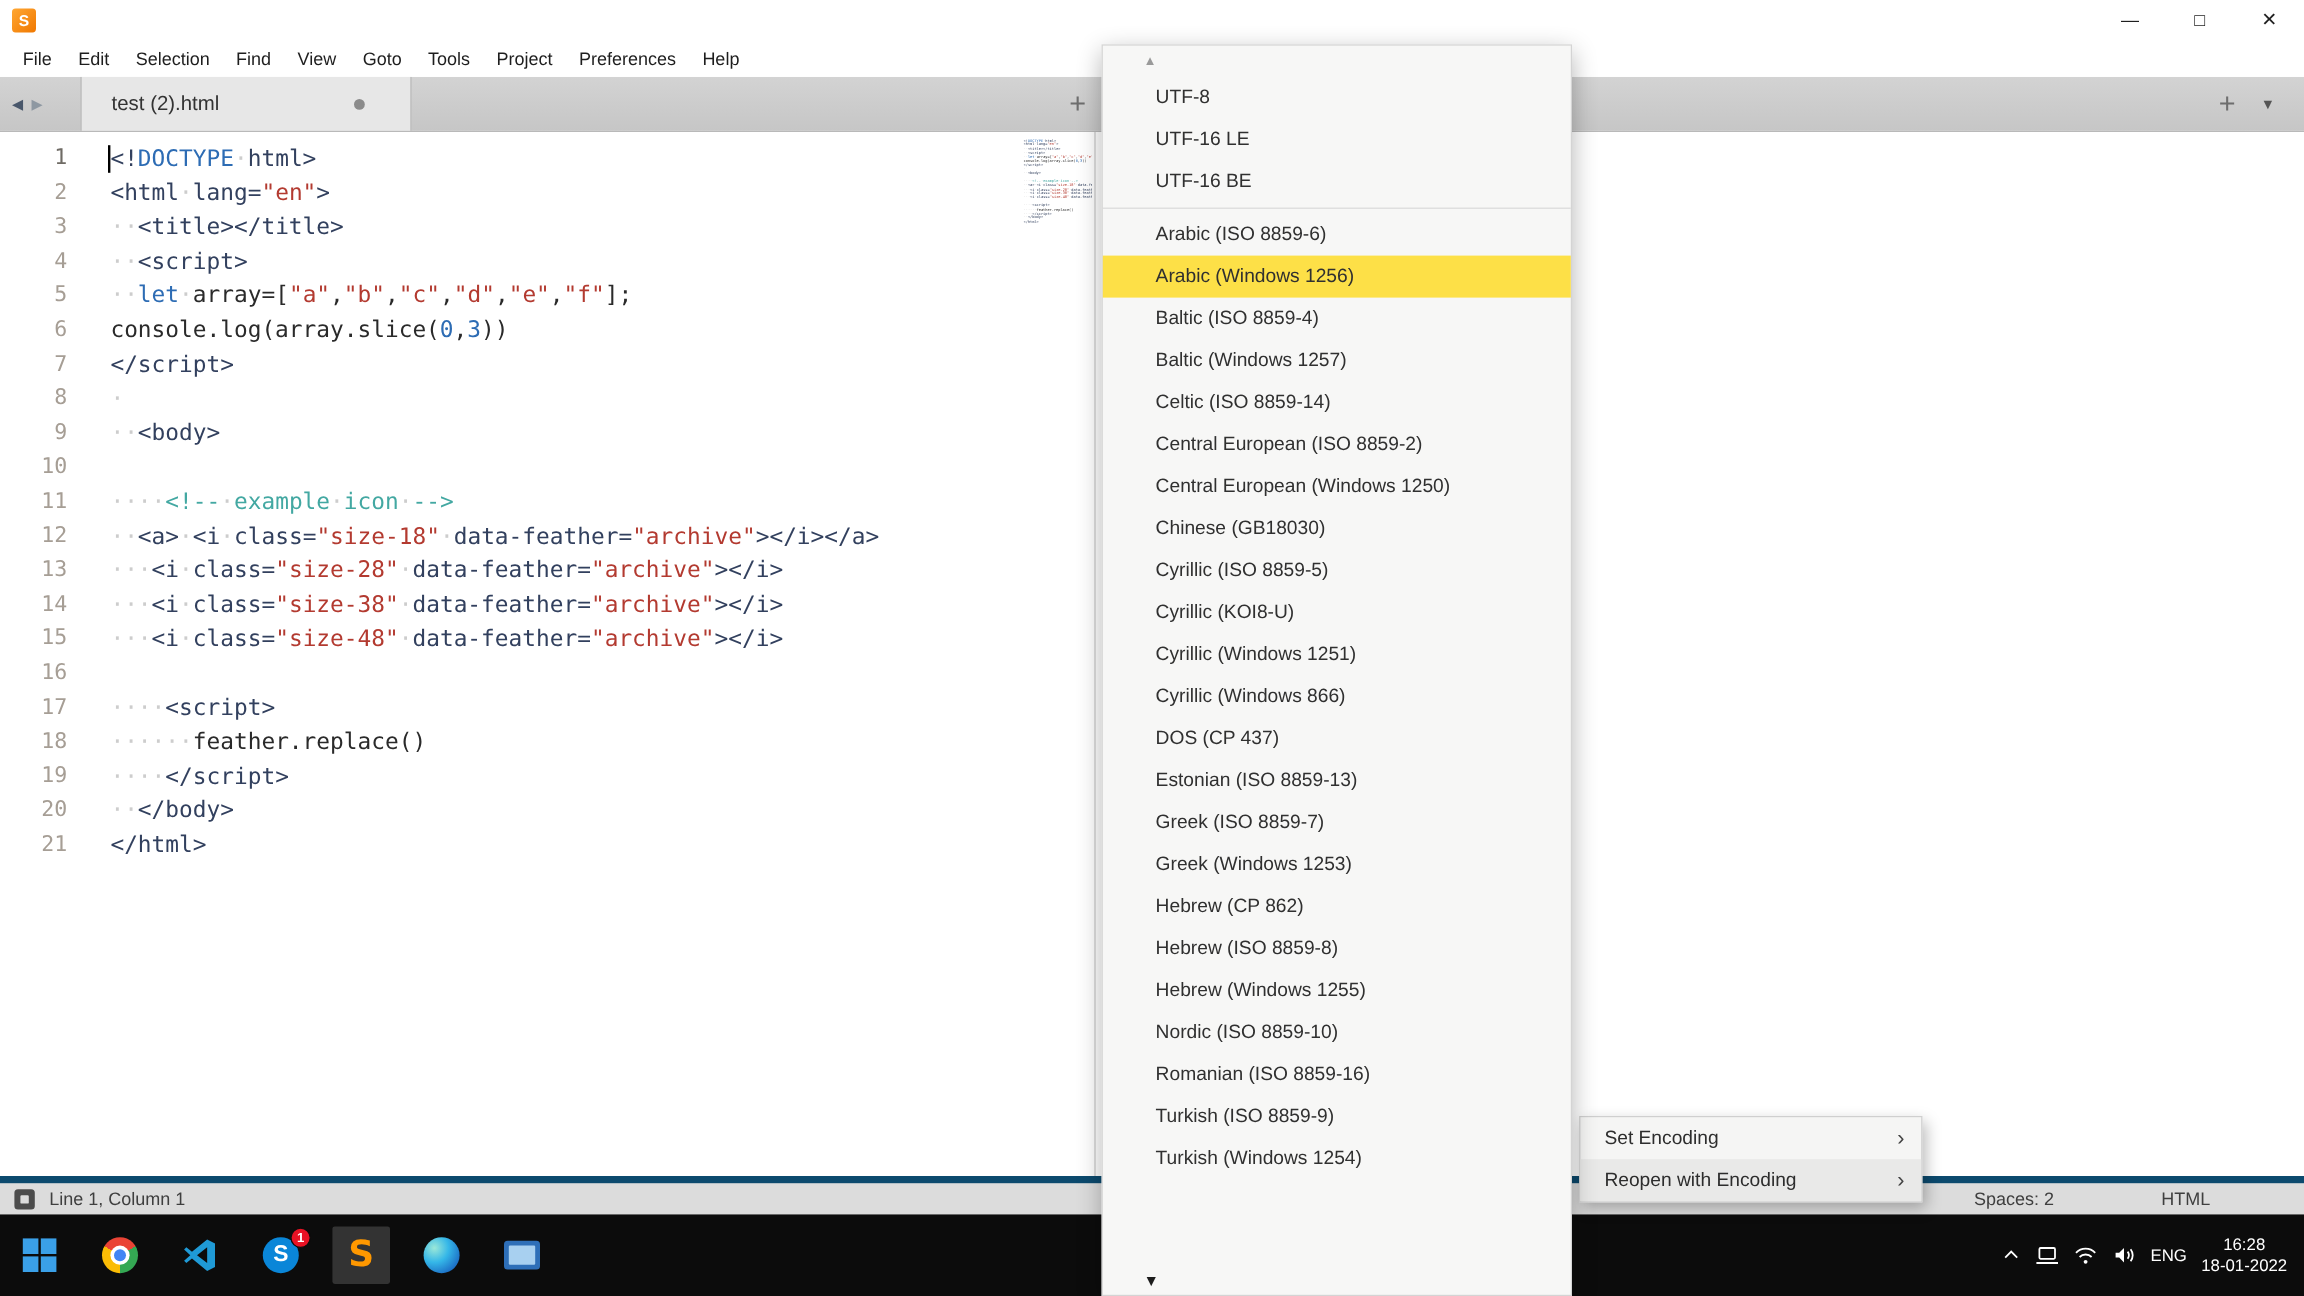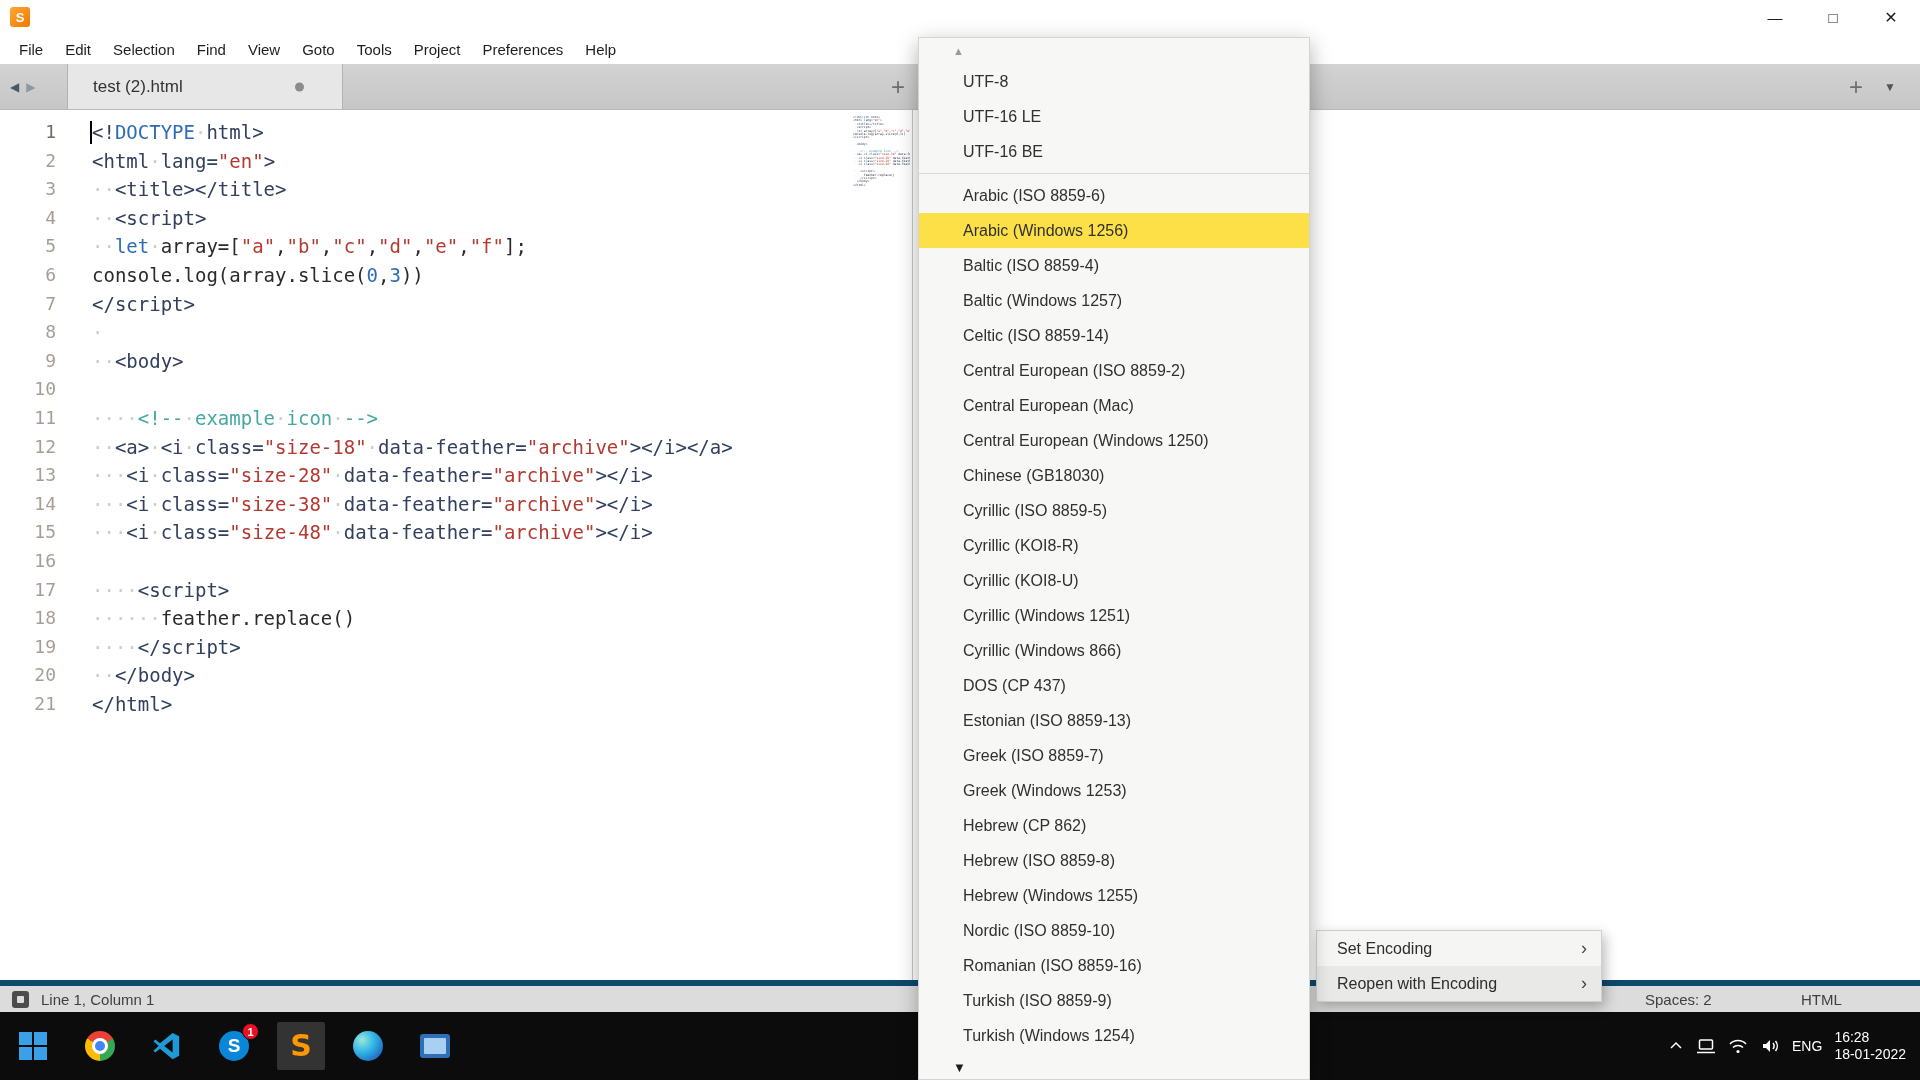--- a/index.html
+++ b/index.html
@@ -67,21 +67,21 @@
   .icon-chrome::before{content:"";position:absolute;inset:7px;background:#fff;border-radius:50%;}
   .icon-chrome::after{content:"";position:absolute;inset:10px;background:#4285f4;border-radius:50%;}
   .icon-skype{width:30px;height:30px;border-radius:50%;background:#0a86d8;color:#fff;font-weight:bold;font-size:19px;display:flex;align-items:center;justify-content:center;}
   .badge{position:absolute;top:1px;right:-1px;min-width:17px;height:17px;border-radius:50%;background:#e81224;color:#fff;font-size:11px;font-weight:bold;display:flex;align-items:center;justify-content:center;border:1px solid #0c0c0c;}
   .icon-sublime{font-size:30px;font-weight:bold;color:#ff9800;font-family:"DejaVu Sans",sans-serif;line-height:1;}
   .icon-edge{width:30px;height:30px;border-radius:50%;background:radial-gradient(circle at 30% 30%,#9be8d8 0%,#35b7e8 40%,#1e74c8 75%,#15559c 100%);}
   .icon-monitor{width:30px;height:24px;border-radius:3px;background:#2e6fb8;position:relative;}
   .icon-monitor::after{content:"";position:absolute;inset:4px;background:#a8d0f0;border-radius:1px;}
   .tray{margin-left:auto;display:flex;align-items:center;height:100%;gap:12px;padding-right:14px;color:#fff;}
   .tray-text{font-size:14px;}
-  .tray-clock{text-align:left;font-size:14px;line-height:17px;}
+  .tray-clock{text-align:center;font-size:14px;line-height:17px;}
   .tray svg{display:block;}
 
   
   .enc-popup{position:absolute;left:918px;top:37px;width:392px;height:1043px;background:#f7f7f6;border:1px solid #d4d4d4;box-shadow:0 6px 20px rgba(0,0,0,0.3);z-index:60;}
   .enc-scroll-up{height:26px;display:flex;align-items:center;padding-left:34px;color:#9a9a9a;font-size:11px;}
   .enc-item{height:35px;line-height:35px;padding-left:44px;font-size:16px;color:#303030;white-space:nowrap;}
   .enc-item.hl{background:#fde047;}
   .enc-sep{border-top:1px solid #d9d9d9;margin:4px 0;}
   .enc-scroll-down{position:absolute;bottom:4px;left:0;padding-left:34px;color:#1c1c1c;font-size:13px;}
 
@@ -241,25 +241,23 @@
         <div class="enc-item">UTF-8</div>
         <div class="enc-item">UTF-16 LE</div>
         <div class="enc-item">UTF-16 BE</div>
         <div class="enc-sep"></div>
         <div class="enc-item">Arabic (ISO 8859-6)</div>
         <div class="enc-item hl">Arabic (Windows 1256)</div>
         <div class="enc-item">Baltic (ISO 8859-4)</div>
         <div class="enc-item">Baltic (Windows 1257)</div>
         <div class="enc-item">Celtic (ISO 8859-14)</div>
         <div class="enc-item">Central European (ISO 8859-2)</div>
-        <div class="enc-item">Central European (Mac)</div>
         <div class="enc-item">Central European (Windows 1250)</div>
         <div class="enc-item">Chinese (GB18030)</div>
         <div class="enc-item">Cyrillic (ISO 8859-5)</div>
-        <div class="enc-item">Cyrillic (KOI8-R)</div>
         <div class="enc-item">Cyrillic (KOI8-U)</div>
         <div class="enc-item">Cyrillic (Windows 1251)</div>
         <div class="enc-item">Cyrillic (Windows 866)</div>
         <div class="enc-item">DOS (CP 437)</div>
         <div class="enc-item">Estonian (ISO 8859-13)</div>
         <div class="enc-item">Greek (ISO 8859-7)</div>
         <div class="enc-item">Greek (Windows 1253)</div>
         <div class="enc-item">Hebrew (CP 862)</div>
         <div class="enc-item">Hebrew (ISO 8859-8)</div>
         <div class="enc-item">Hebrew (Windows 1255)</div>

